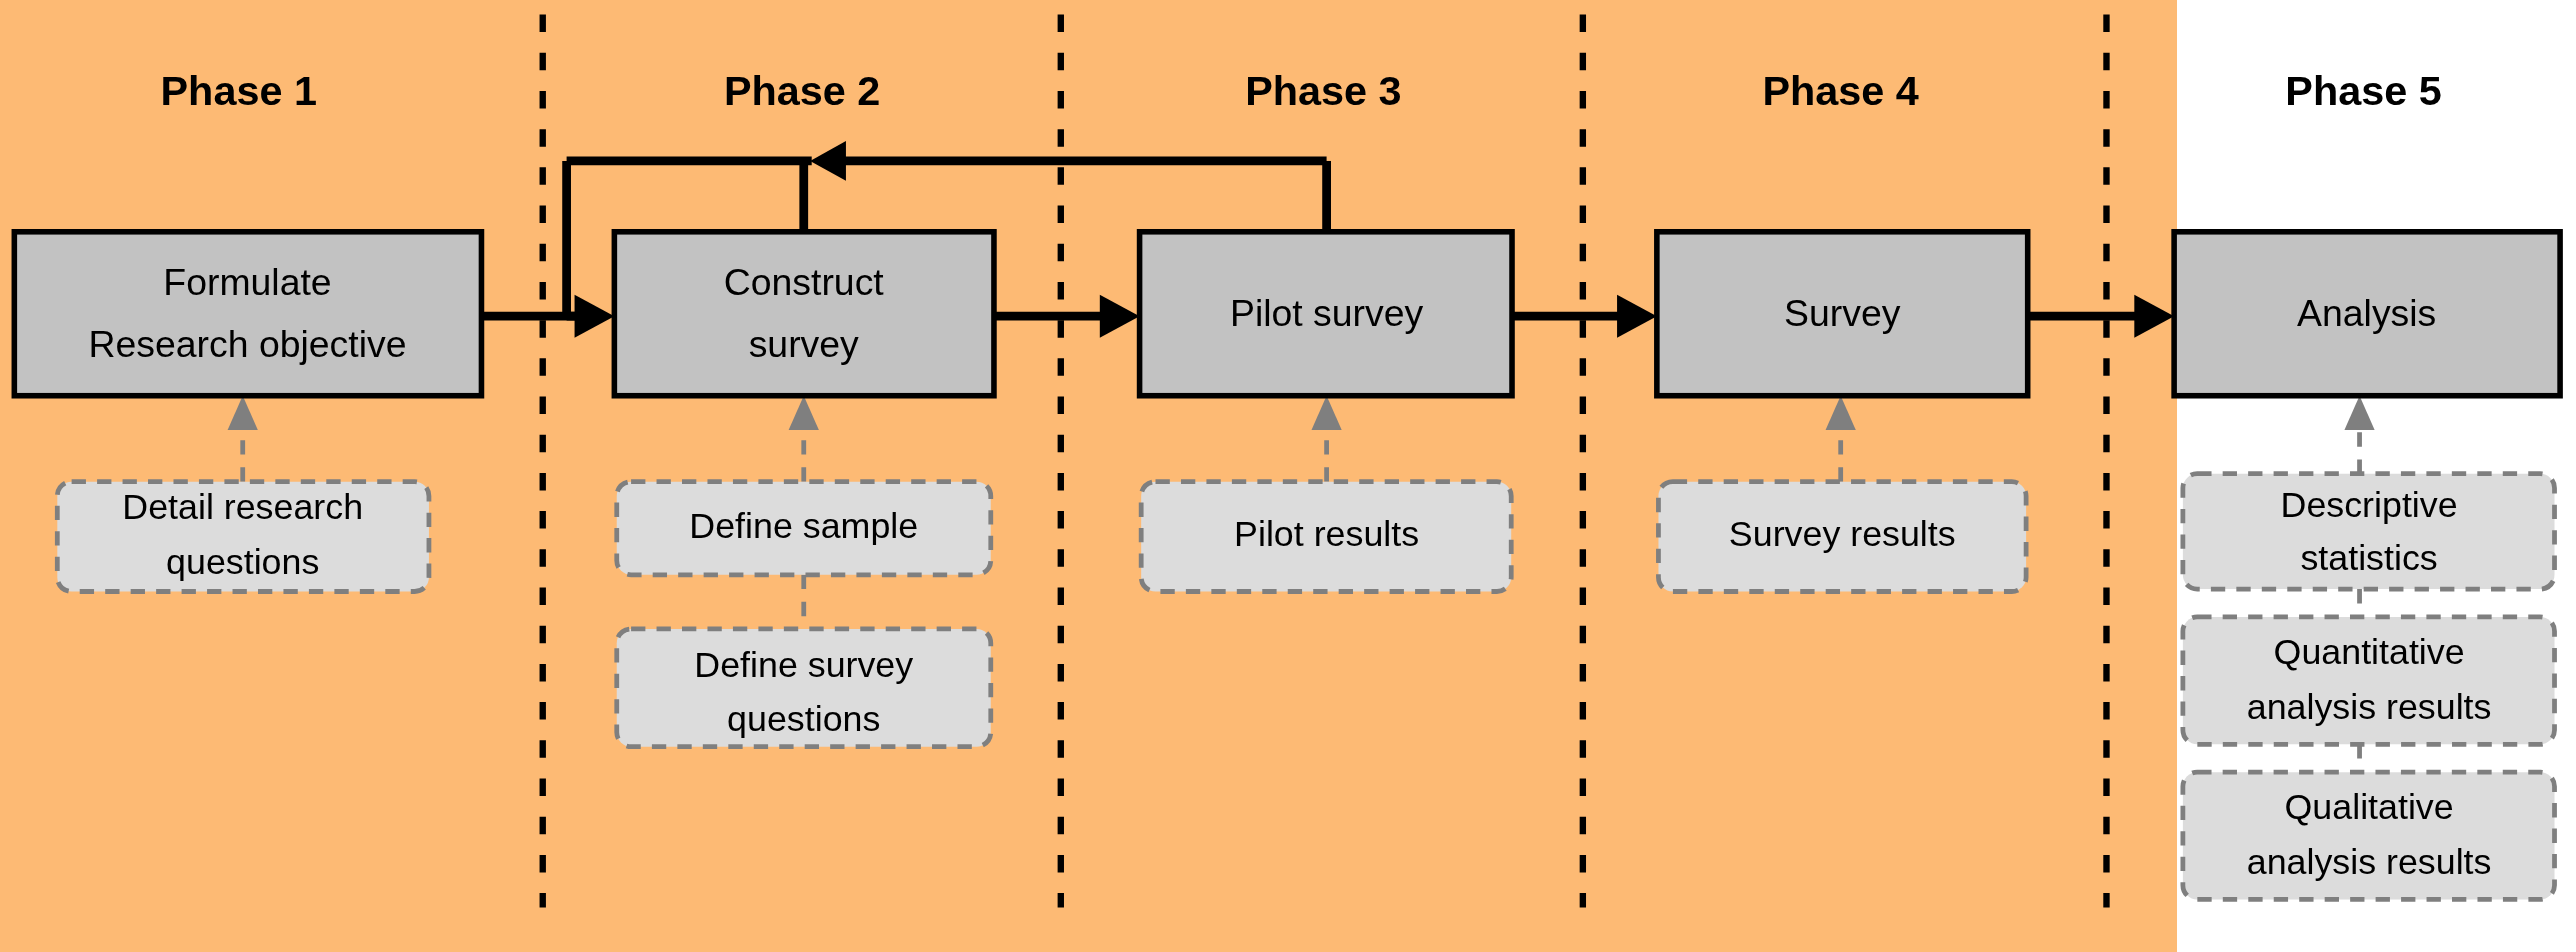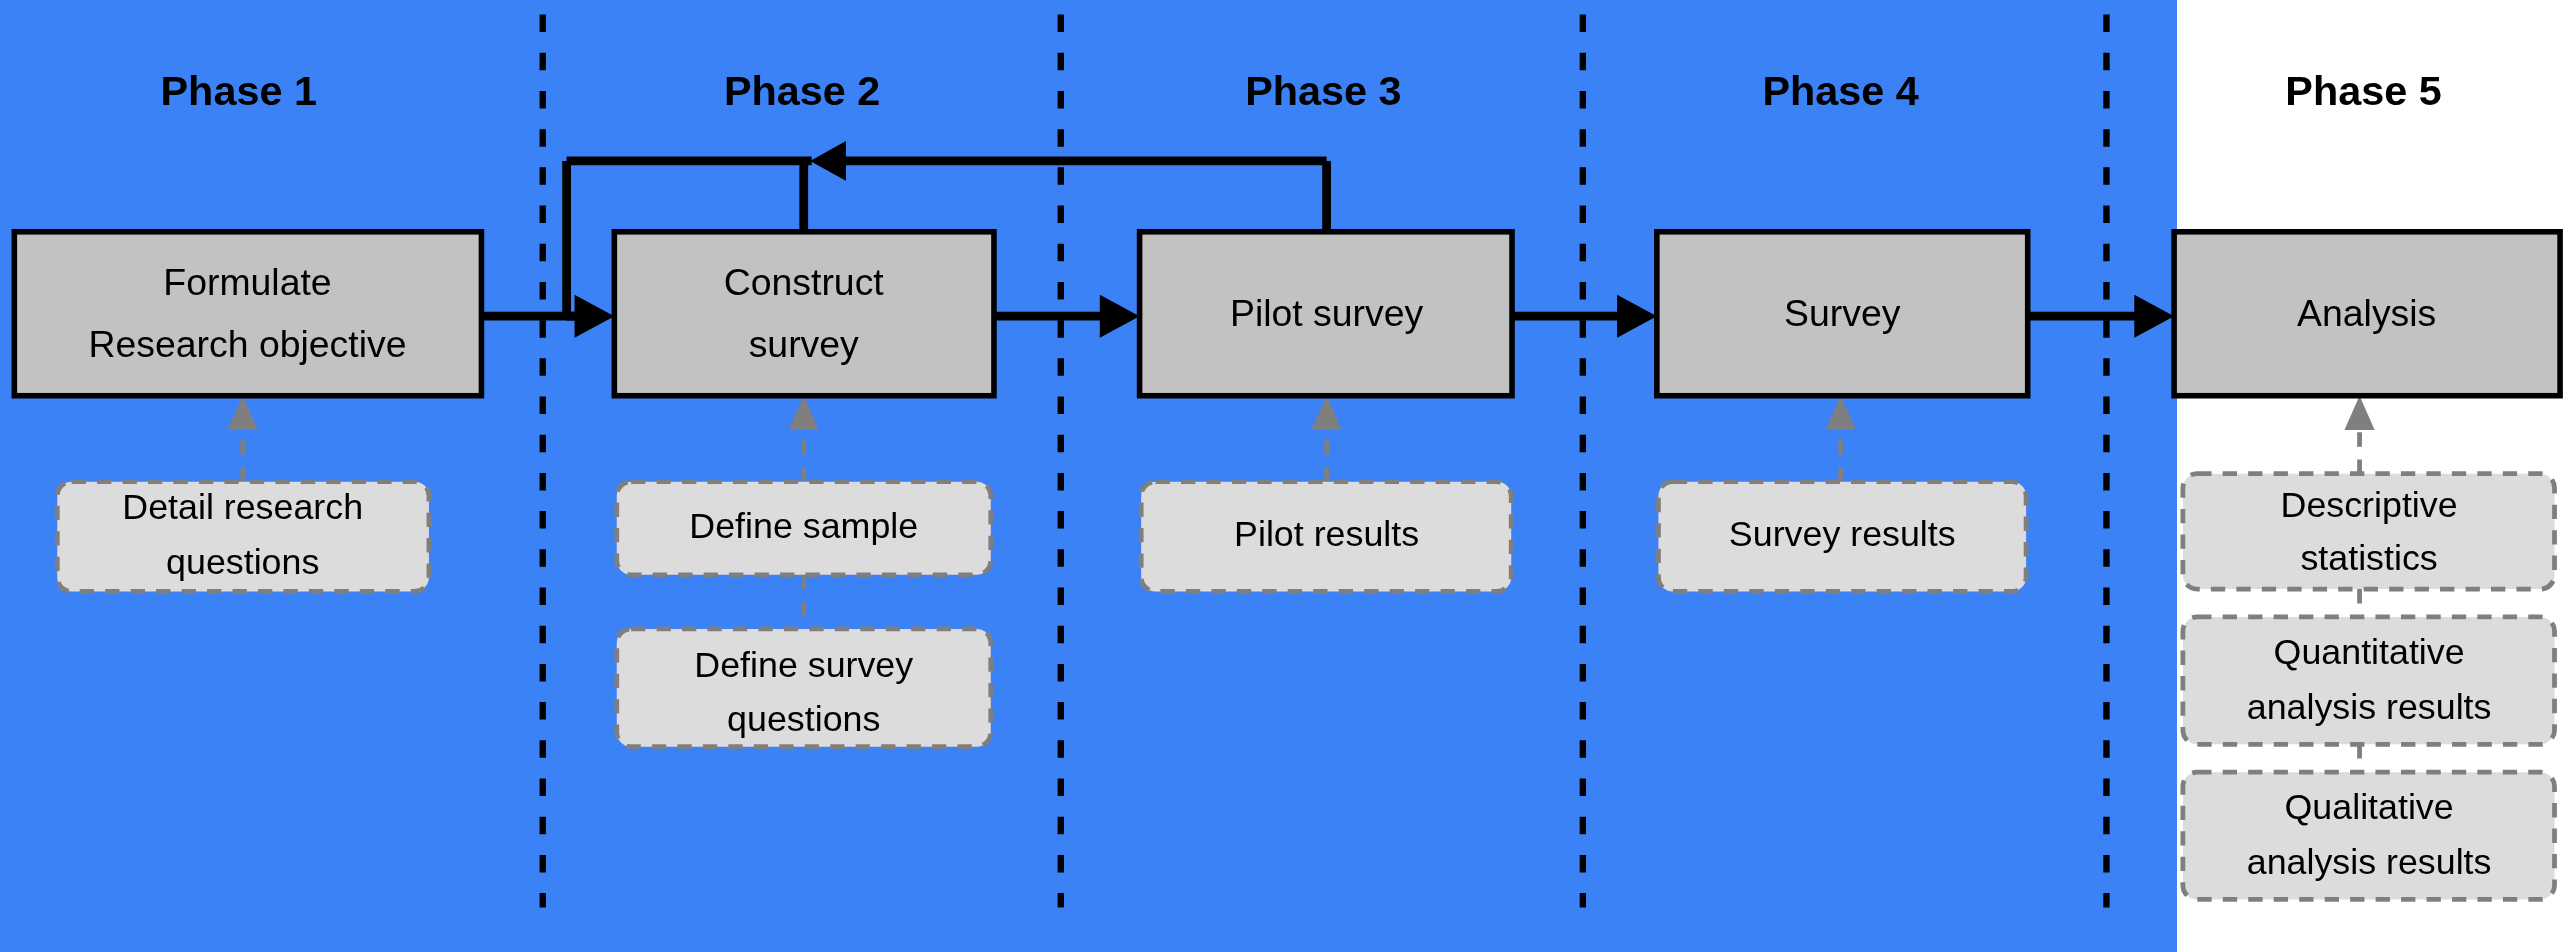--- a/index.html
+++ b/index.html
@@ -10,21 +10,21 @@
   body {
     width: 2576px;
     height: 953px;
     font-family: "Liberation Sans", sans-serif;
     overflow: hidden;
   }
   #diagram-root {
     position: relative;
     width: 2177px;
     height: 953px;
-    background: #3b82f6;
+    background: #fdba74;
   }
   svg.canvas {
     position: absolute;
     top: 0;
     left: 0;
     width: 2576px;
     height: 953px;
     display: block;
   }
   .phase-title {

